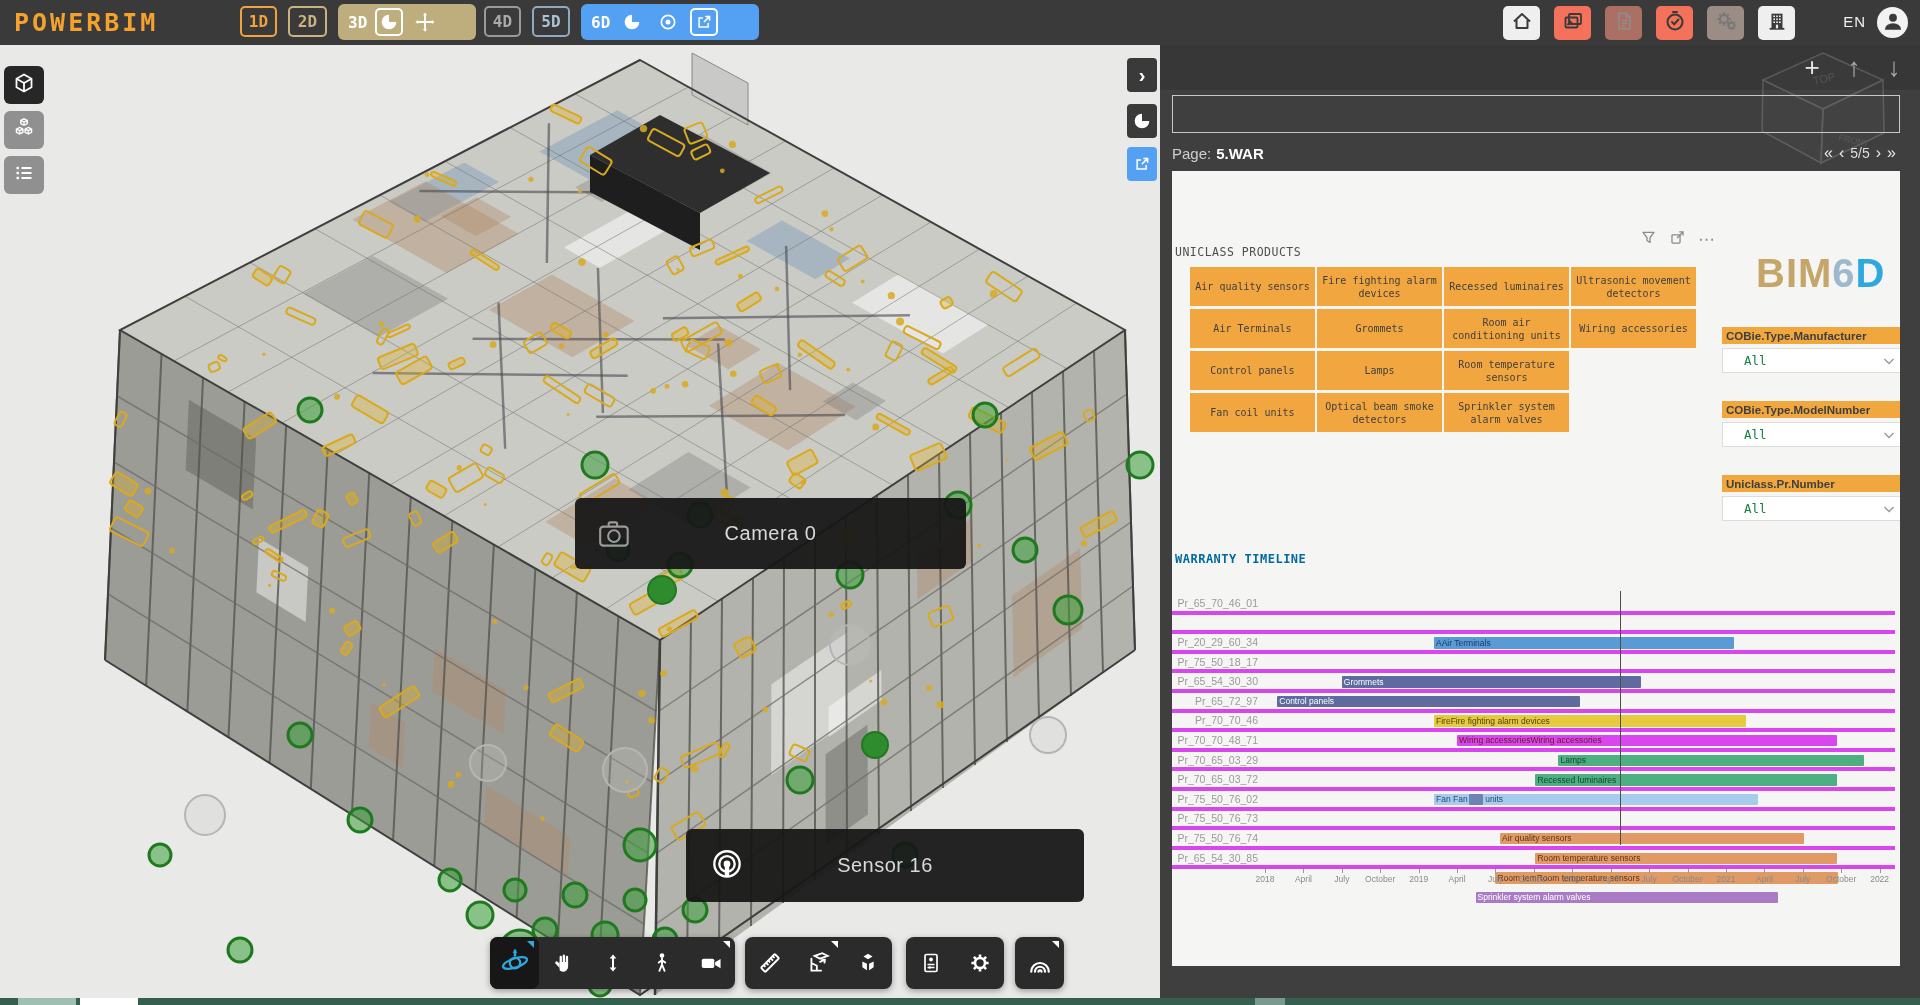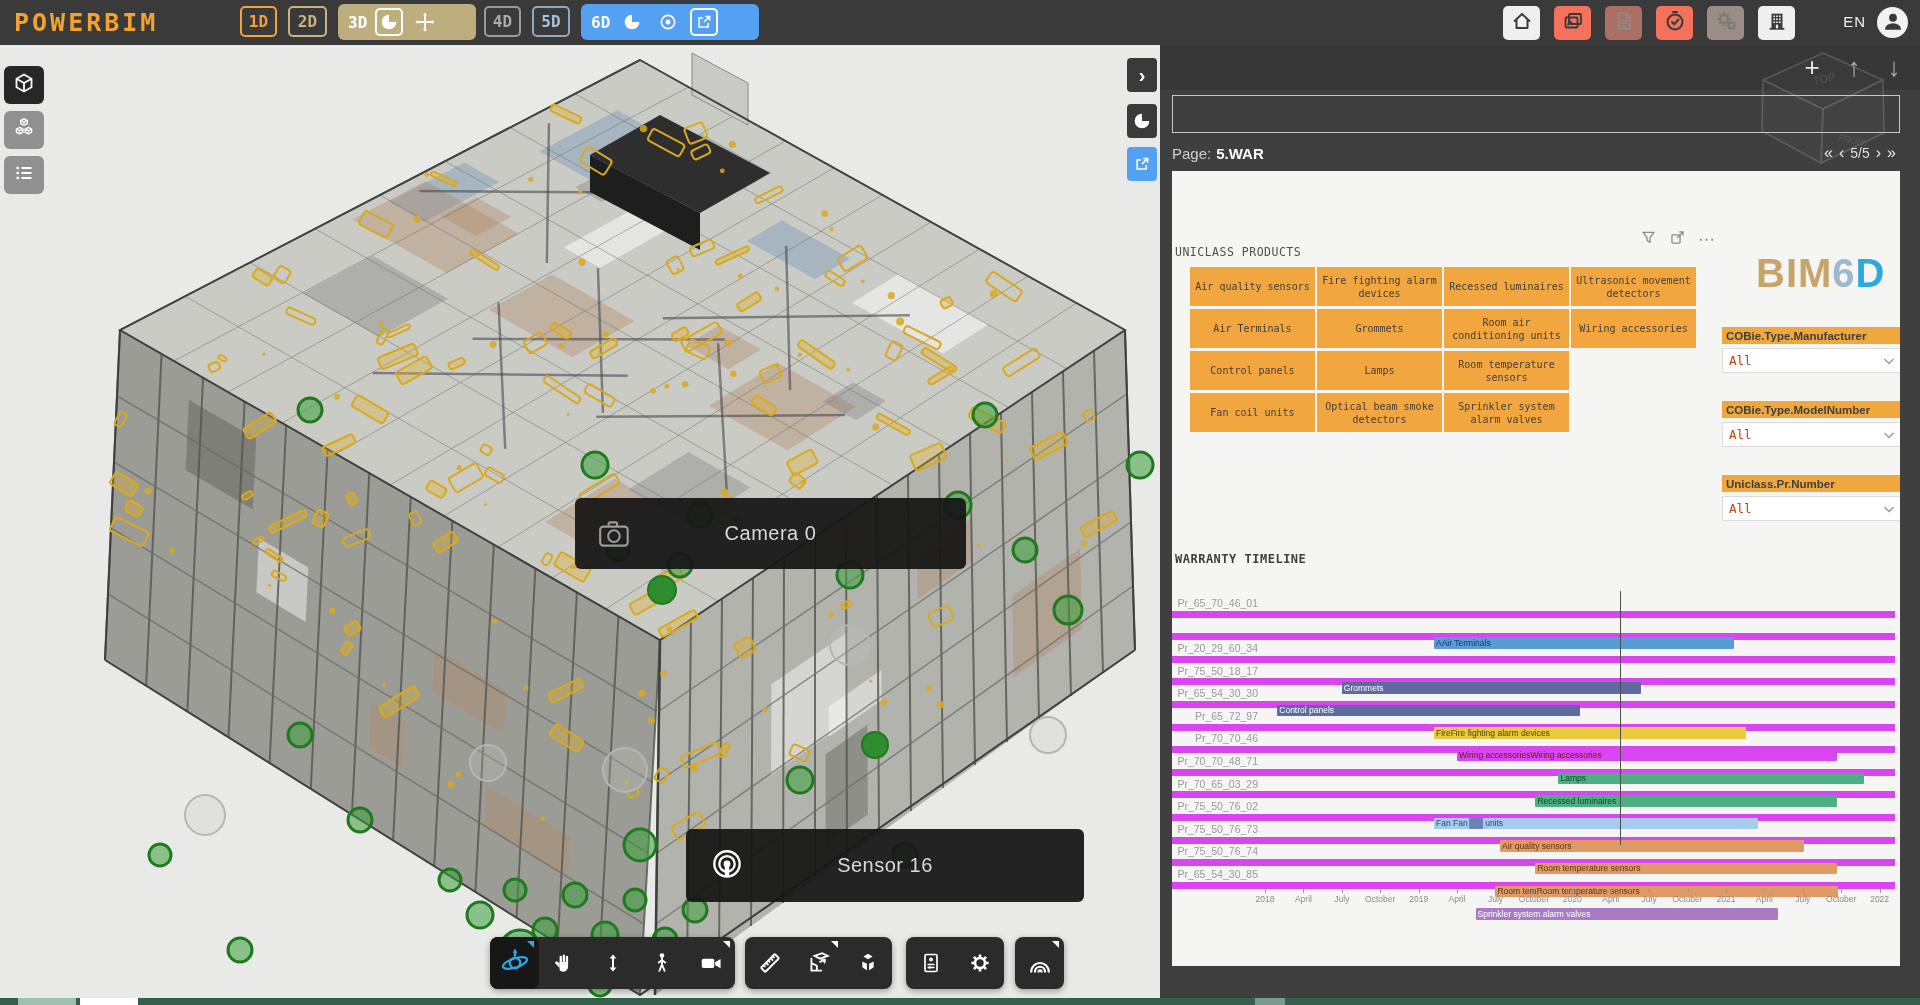--- a/index.html
+++ b/index.html
@@ -68,27 +68,27 @@
   .prow{display:flex;gap:2px;margin-bottom:3px;}
   .pbtn{width:125px;height:39px;background:#f2a640;color:#3f3f3f;display:flex;align-items:center;justify-content:center;
         text-align:center;font-family:"DejaVu Sans Mono",monospace;font-size:10px;line-height:1.3;cursor:pointer;
         padding:0 3px;box-sizing:border-box;}
   #bim6d{position:absolute;left:584px;top:80px;font-size:40px;font-weight:bold;letter-spacing:1px;
          font-family:"Liberation Sans",sans-serif;}
   .slicer{position:absolute;left:550px;width:182px;}
   .slicer .shead{height:17px;background:#f0a73e;color:#3f3f3f;font-size:11.5px;font-weight:bold;
                  display:flex;align-items:center;padding-left:4px;}
   .slicer .sval{margin-top:4px;height:25px;background:#fff;border:1px solid #dcdcdc;display:flex;align-items:center;
-                font-family:"DejaVu Sans Mono",monospace;font-size:12.5px;color:#c2410c;padding-left:6px;cursor:pointer;
+                font-family:"DejaVu Sans Mono",monospace;font-size:12.5px;color:#15803d;padding-left:21px;cursor:pointer;
                 box-sizing:border-box;}
   .slicer .sval svg{margin-left:auto;margin-right:6px;}
   #timeline-title{position:absolute;left:3px;top:381px;font-family:"DejaVu Sans Mono",monospace;
-                  font-size:12px;color:#404040;letter-spacing:.5px;font-weight:bold;}
+                  font-size:12px;color:#0369a1;letter-spacing:.5px;font-weight:bold;}
   #gantt{position:absolute;left:0;top:424px;width:723px;}
-  .grow{display:flex;height:15.6px;align-items:center;border-bottom:7px solid #d946ef;}
+  .grow{display:flex;height:15.6px;align-items:center;border-bottom:4px solid #d946ef;}
   .glabel{width:93px;text-align:right;padding-right:7px;box-sizing:border-box;font-size:10.5px;color:#9a9a9a;
           white-space:nowrap;overflow:hidden;}
   .gtrack{flex:1;position:relative;height:100%;}
   .gbar{position:absolute;top:2px;height:11.5px;border-radius:1px;margin-top:40px;}
   .gbar span{position:absolute;left:2px;top:0.5px;font-size:8.5px;white-space:nowrap;letter-spacing:0;}
   #gantt-overlay{position:absolute;left:93px;right:0;top:0;pointer-events:none;}
   #today-line{position:absolute;top:-4px;bottom:0;width:1.5px;background:#4d4d4d;}
   #gaxis{position:absolute;left:93px;right:0;height:22px;}
   .gtick{position:absolute;top:0;width:1px;height:4px;background:#999;}
   .gticklabel{position:absolute;top:5px;transform:translateX(-50%);font-size:8.5px;color:#8a8a8a;white-space:nowrap;}
@@ -871,20 +871,24 @@
           <div class="grow">
             <div class="glabel">Pr_70_65_03_29</div>
             <div class="gtrack">
               <div class="gbar" style="left: 26.8293%; width: 51.4634%; background: rgb(166, 203, 236);">
                 <span style="color: rgb(42, 74, 107);">Fan Fan coil units</span>
               </div>
               <div class="gbar" style="left: 32.439%; width: 2.19512%; background: rgb(109, 131, 181);"></div>
             </div>
           </div>
           <div class="grow">
+            <div class="glabel">Pr_70_65_03_72</div>
+            <div class="gtrack"></div>
+          </div>
+          <div class="grow">
             <div class="glabel">Pr_75_50_76_02</div>
             <div class="gtrack">
               <div class="gbar" style="left: 37.3171%; width: 48.2927%; background: rgb(223, 154, 102);">
                 <span style="color: rgb(94, 52, 21);">Air quality sensors</span>
               </div>
             </div>
           </div>
           <div class="grow">
             <div class="glabel">Pr_75_50_76_73</div>
             <div class="gtrack">

